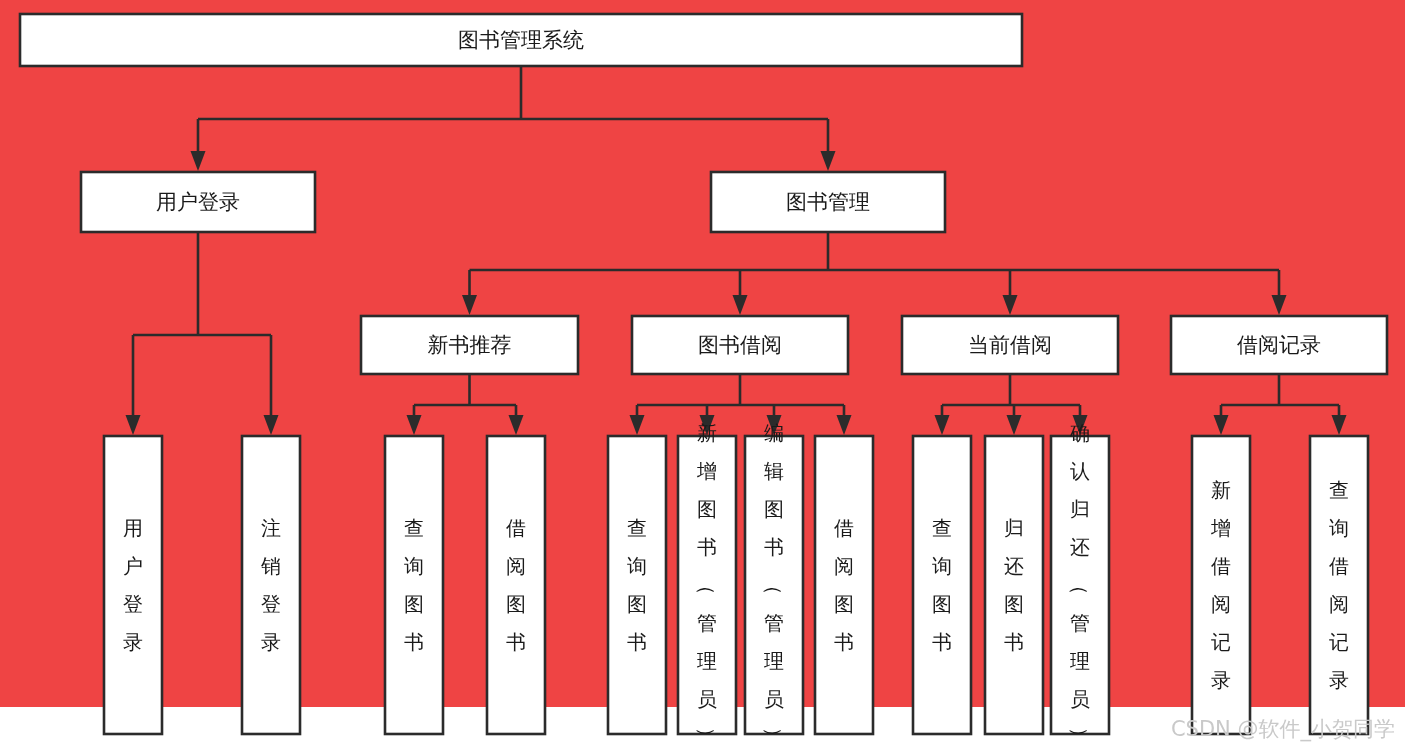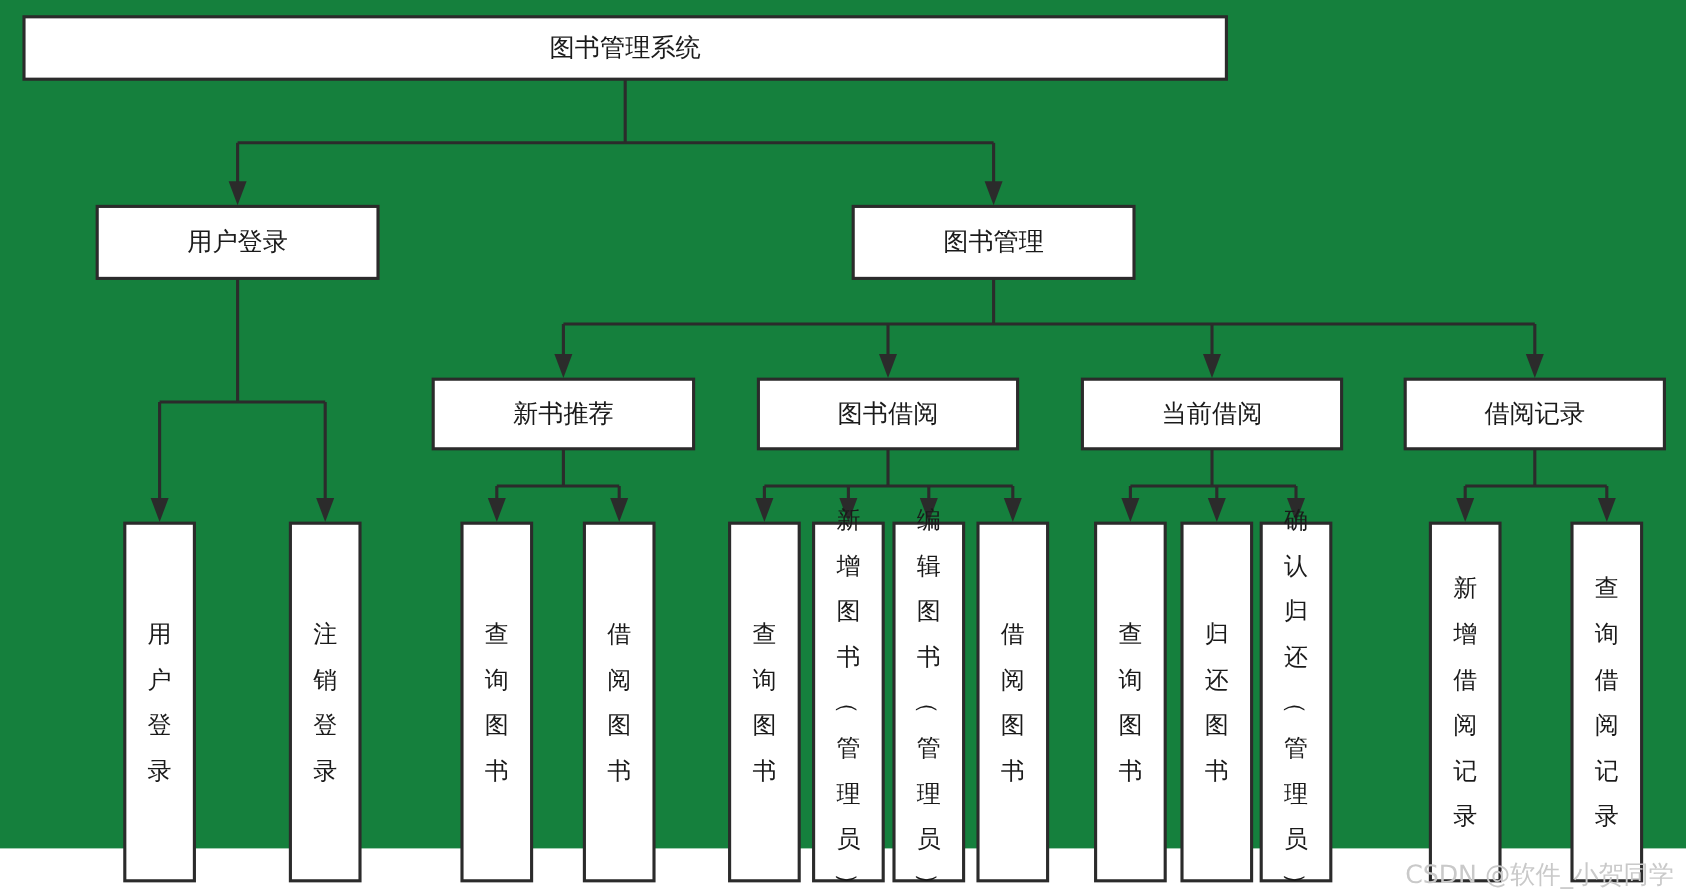--- a/index.html
+++ b/index.html
@@ -11,21 +11,21 @@
   body {
     width: 1405px;
     height: 747px;
     overflow: hidden;
     font-family: "DejaVu Sans", "Liberation Sans", sans-serif;
   }
   #diagram-root {
     position: relative;
     width: 1405px;
     height: 707px;
-    background: #15803d;
+    background: #ef4444;
   }
   svg.diagram-canvas {
     position: absolute;
     left: 0;
     top: 0;
     width: 1405px;
     height: 747px;
     display: block;
   }
   .node-box {

